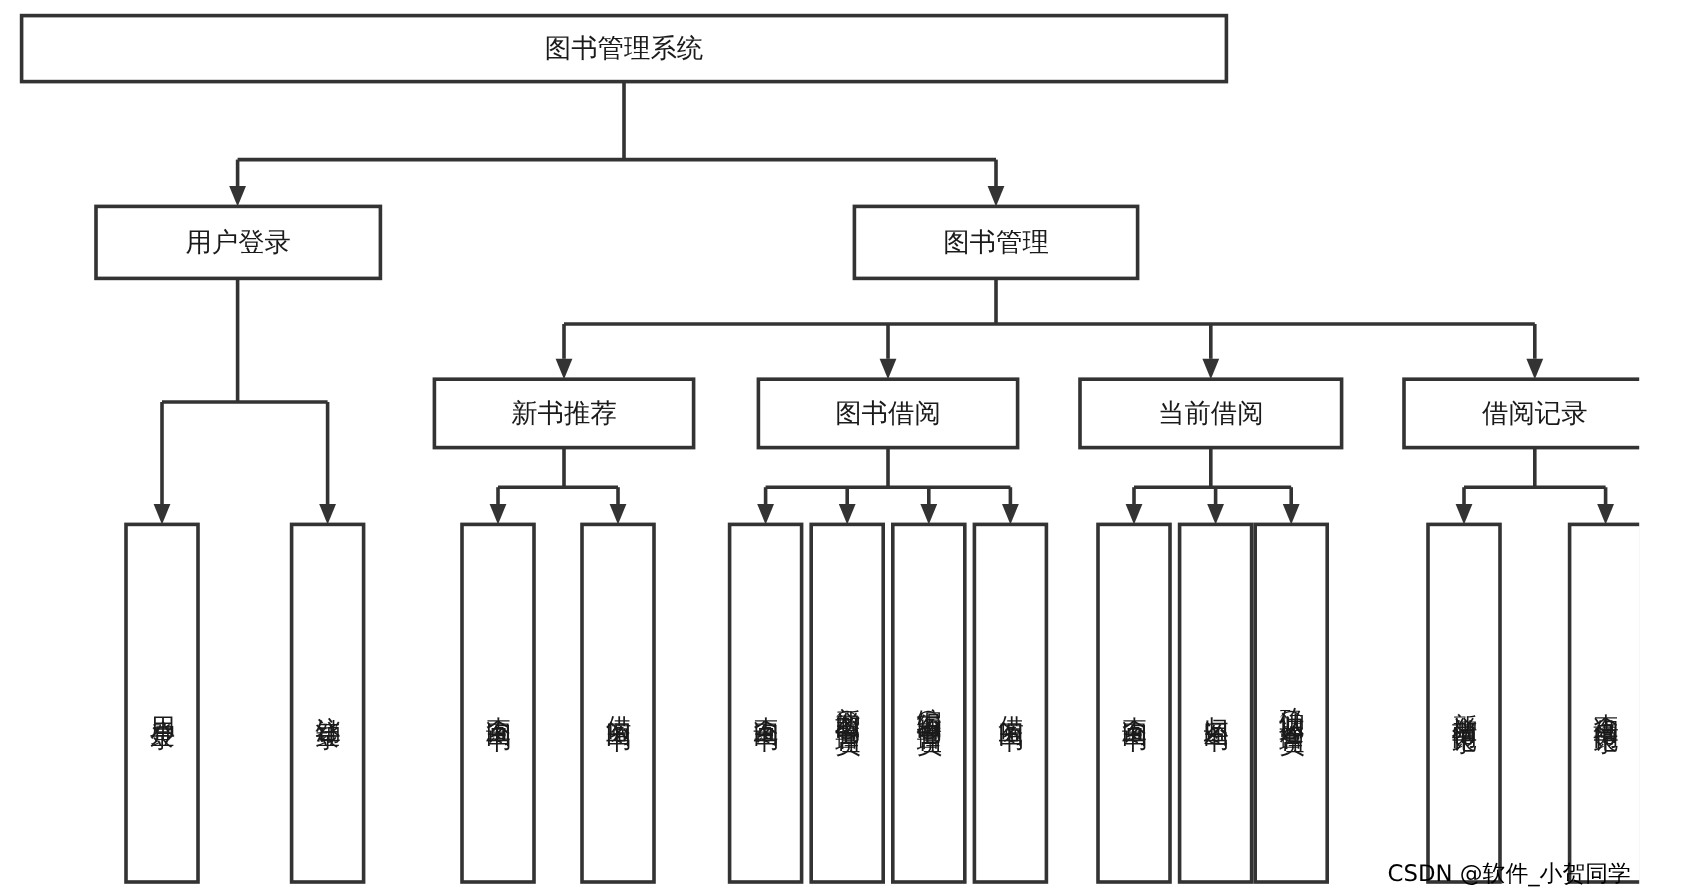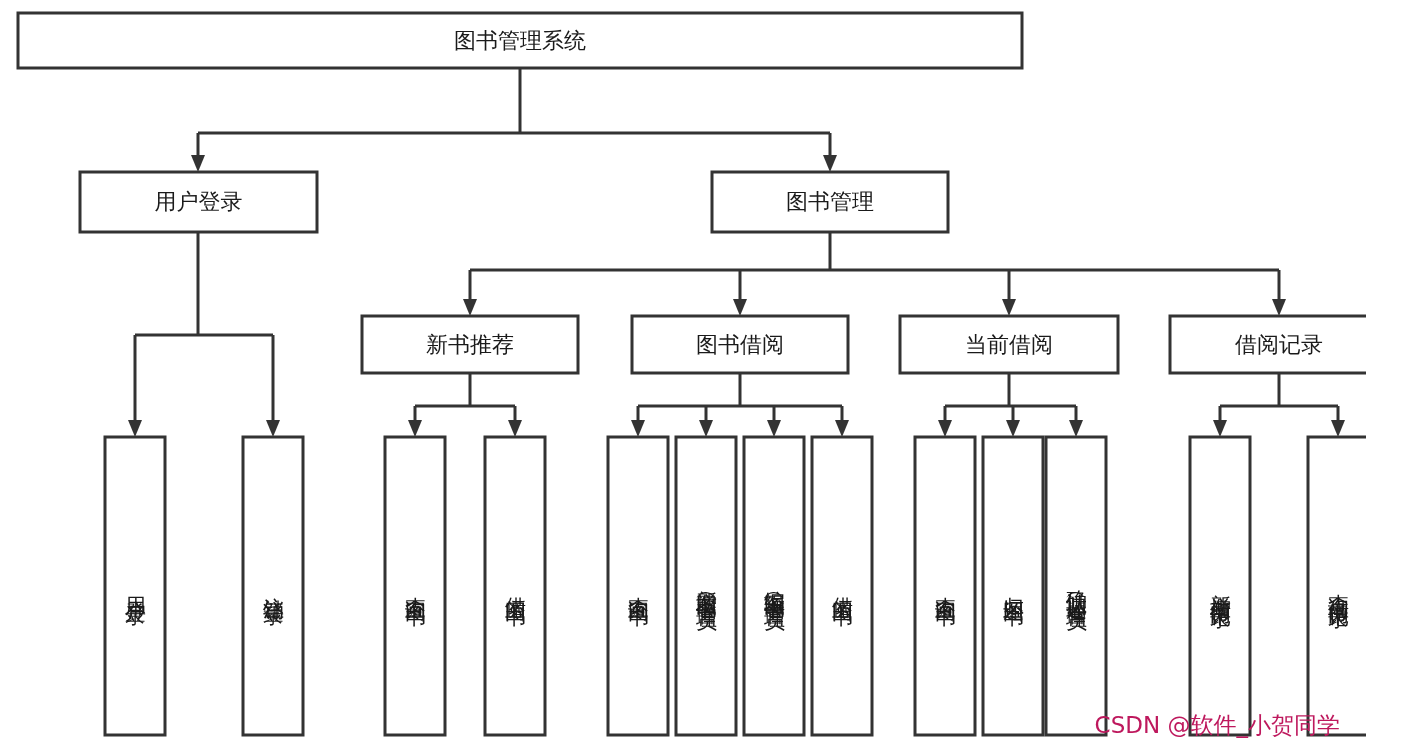--- a/index.html
+++ b/index.html
@@ -56,25 +56,25 @@
     letter-spacing: 3px;
     display: flex;
     align-items: center;
     justify-content: center;
     text-align: center;
     box-sizing: border-box;
     user-select: none;
   }
   .watermark {
     position: absolute;
-    right: 26px;
+    right: 7px;
     bottom: 6px;
     font-family: "DejaVu Sans", "Liberation Sans", sans-serif;
-    font-size: 23px;
-    color: #be185d;
+    font-size: 19px;
+    color: #000000;
     white-space: nowrap;
   }
 </style>
 </head>
 <body>
 
 <div id="diagram-root">
 
   <svg class="diagram-canvas" viewBox="0 0 1405 747">
     <g id="connector-layer">

